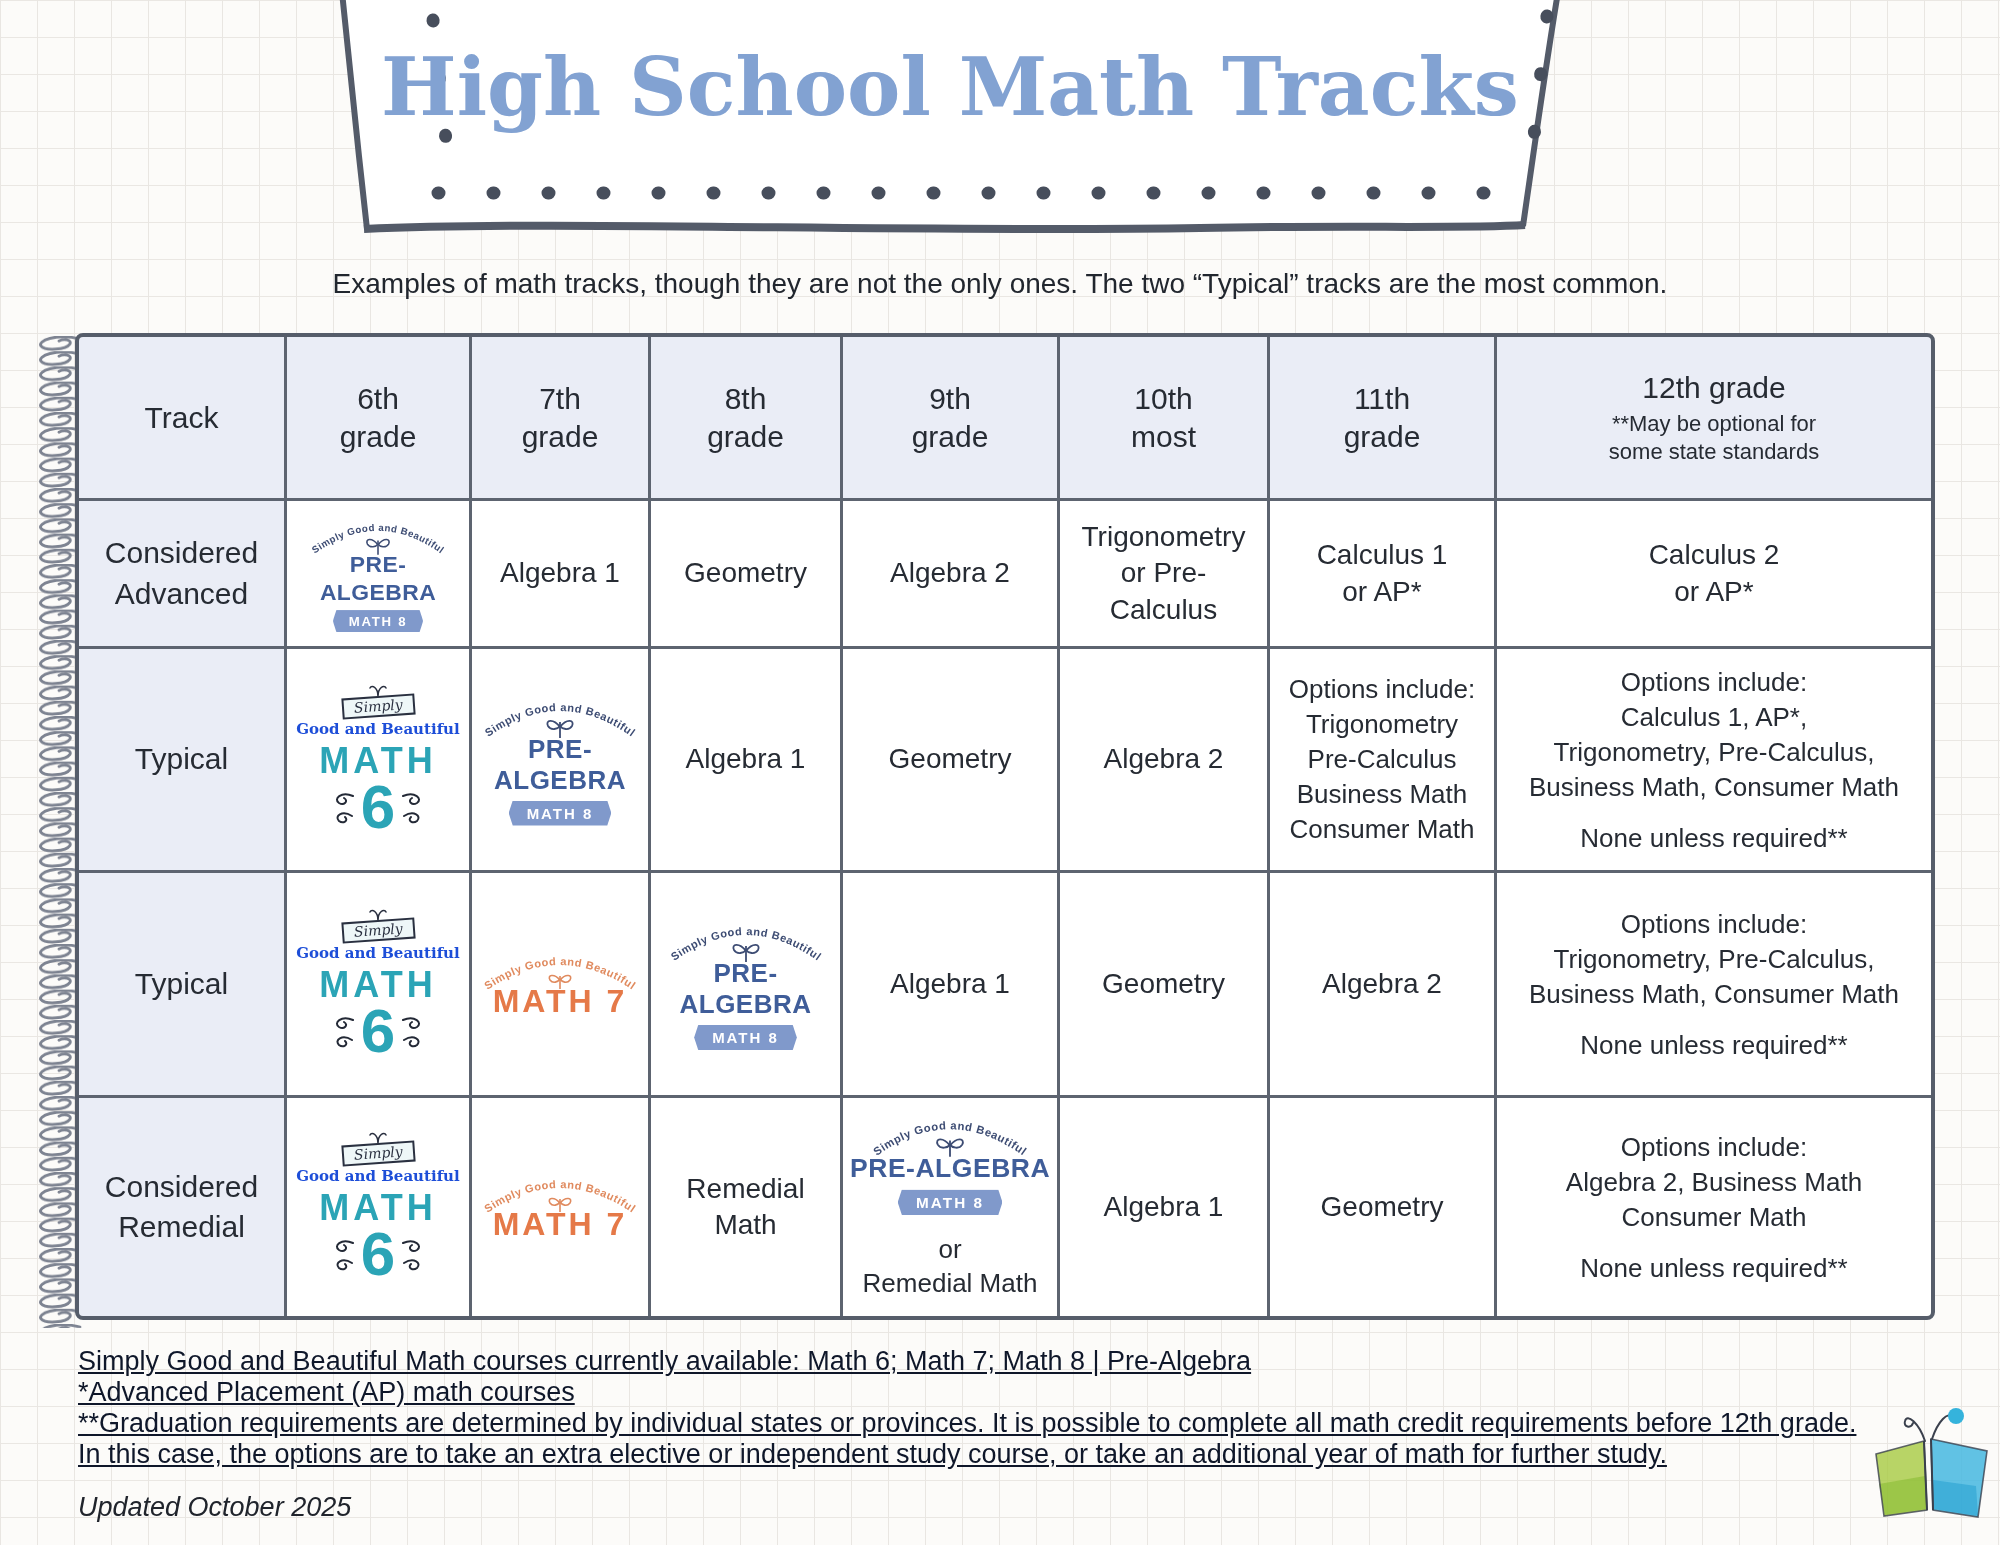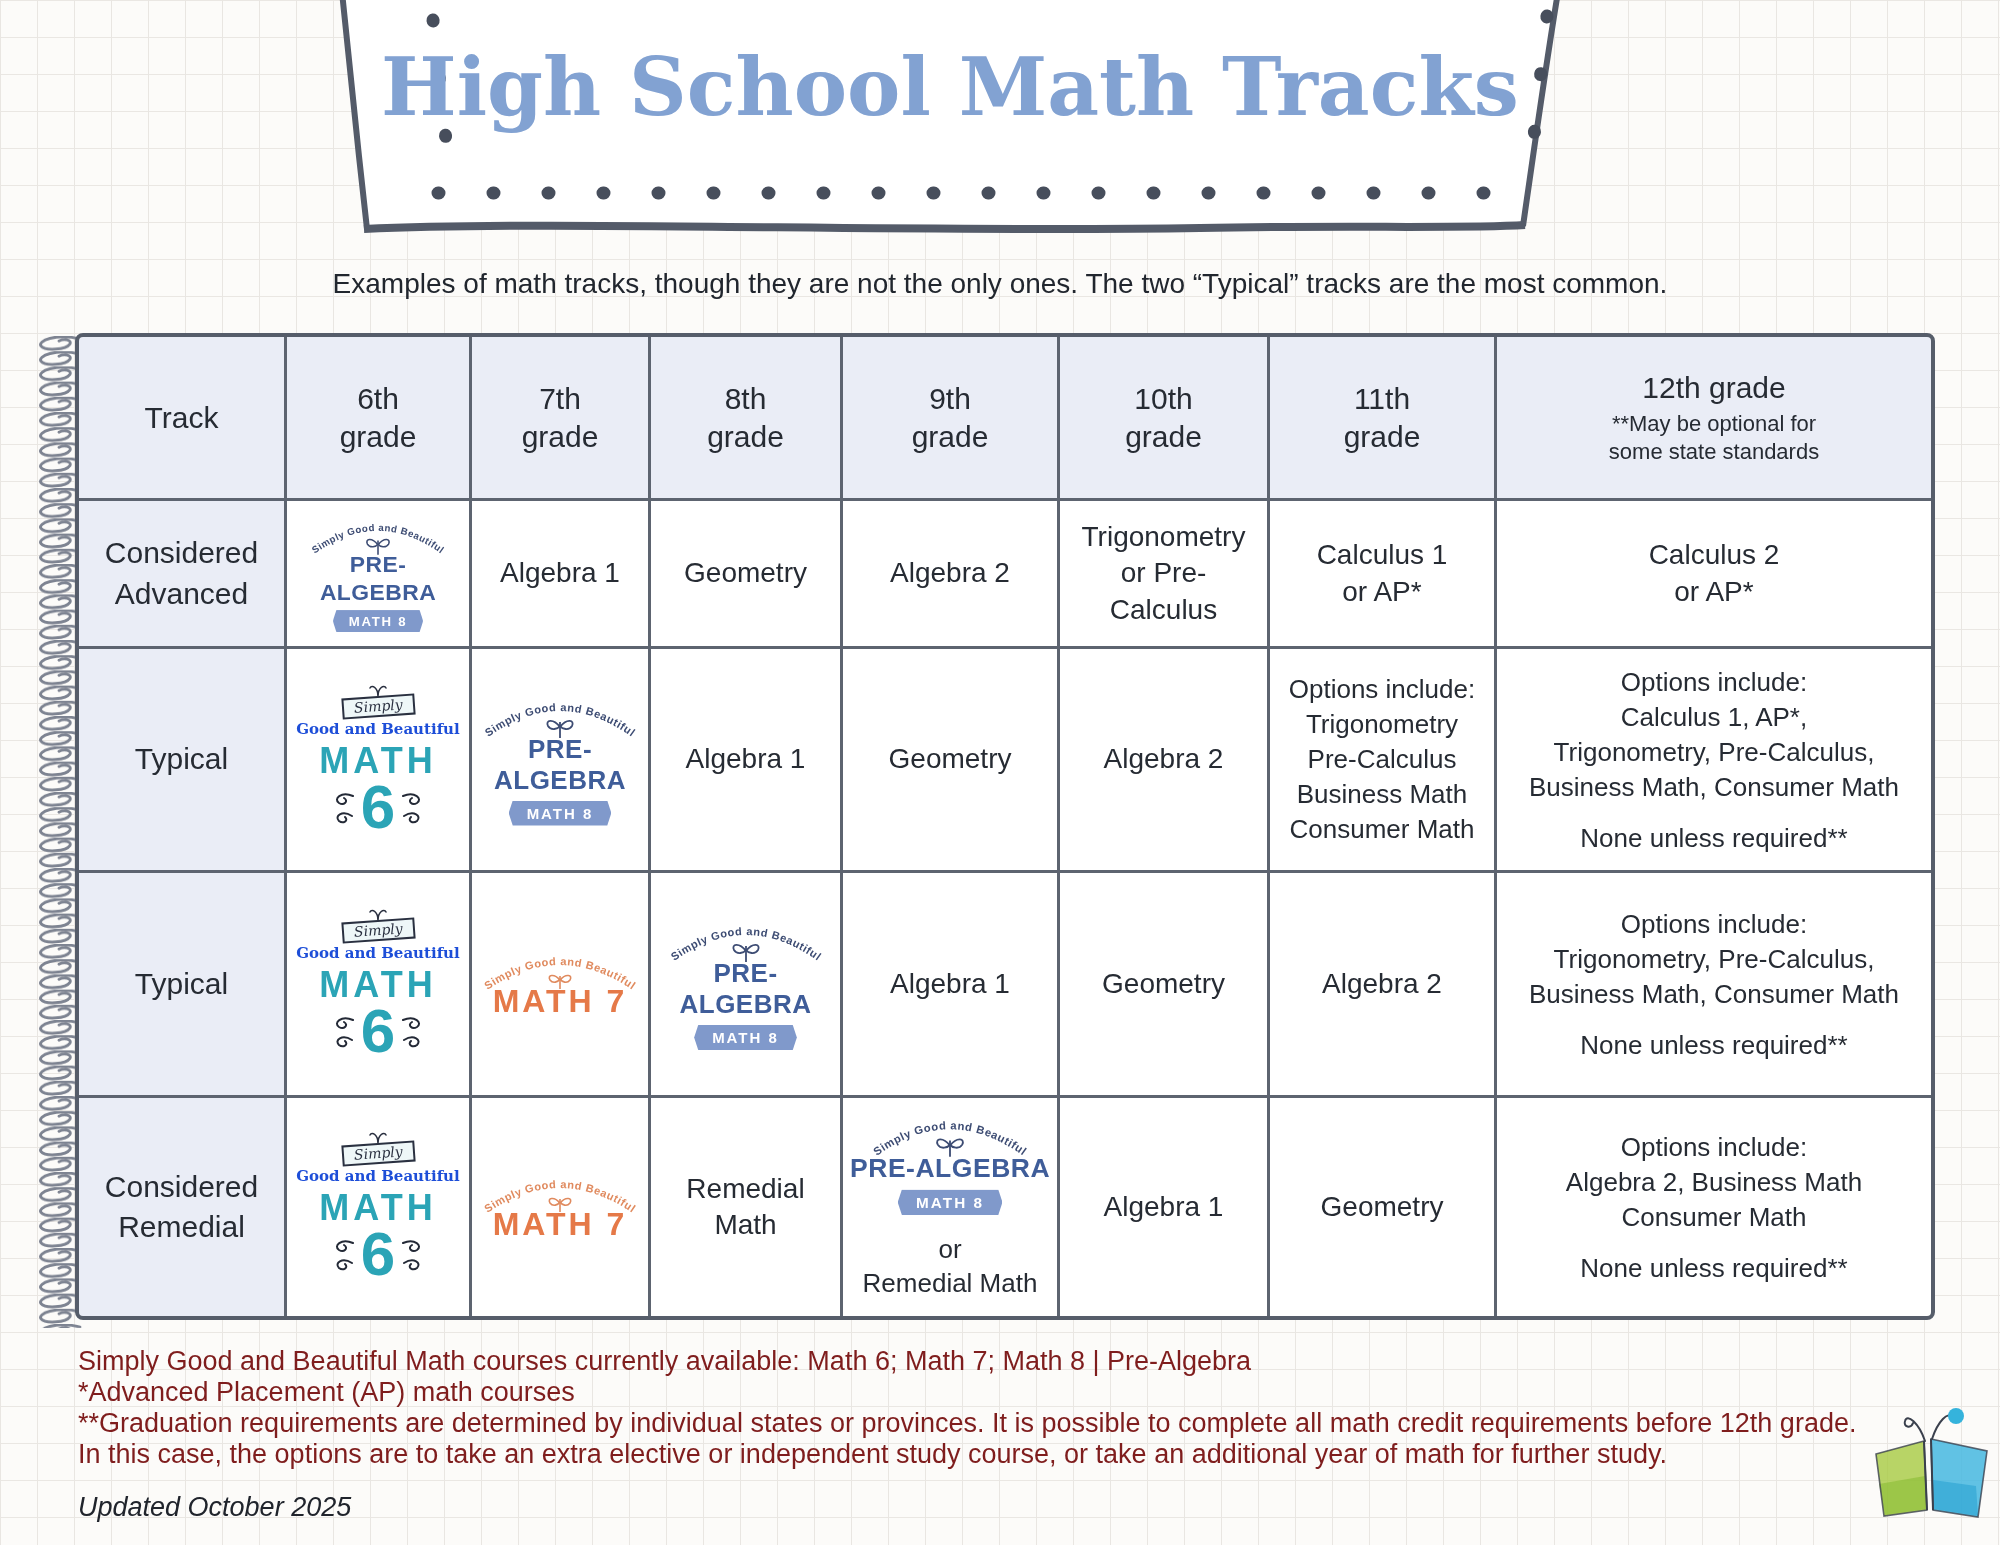--- a/index.html
+++ b/index.html
@@ -81,21 +81,21 @@
   .m6-script{font-family:"DejaVu Serif",serif;font-weight:bold;font-size:15px;color:#1d4ed8;margin-top:3px;}
   .m6-word{font-size:36px;font-weight:bold;letter-spacing:4px;color:#2ba4b6;margin-top:2px;}
   .m6-row{display:flex;align-items:center;margin-top:-6px;}
   .m6-num{font-size:62px;font-weight:bold;color:#2ba4b6;line-height:1;margin:0 4px;}
 
   
   .logo-m7{display:flex;flex-direction:column;align-items:center;}
   .m7-title{font-size:32px;font-weight:bold;letter-spacing:3px;color:#e57948;margin-top:-8px;}
 
   
-  .footnotes{position:absolute;left:78px;top:1346px;width:1800px;font-size:27px;line-height:31px;color:#7f1d1d;}
+  .footnotes{position:absolute;left:78px;top:1346px;width:1800px;font-size:27px;line-height:31px;color:#0f172a;text-decoration:underline;}
   .updated{position:absolute;left:78px;top:1492px;font-size:27px;font-style:italic;font-weight:500;color:#20242c;}
   .butterfly-svg{position:absolute;left:1850px;top:1396px;}
 </style>
 </head>
 <body>
 <div id="stage">
 
 <svg class="banner-svg" width="2000" height="250">
   <polygon points="342,-8 1558,-8 1523,226 367,229" fill="#ffffff"></polygon>
   <path d="M342,-8 C350,70 358,150 367,229" stroke="#545b69" stroke-width="6" fill="none"></path>
@@ -122,21 +122,21 @@
   <div class="cell hd">Track</div>
   <div class="cell hd pre">6th
 grade</div>
   <div class="cell hd pre">7th
 grade</div>
   <div class="cell hd pre">8th
 grade</div>
   <div class="cell hd pre">9th
 grade</div>
   <div class="cell hd pre">10th
-grade</div>
+most</div>
   <div class="cell hd pre">11th
 grade</div>
   <div class="cell hd">
     <div class="hd12-title">12th grade</div>
     <div class="hd12-note pre">**May be optional for
 some state standards</div>
   </div>
 
   <div class="cell lbl pre">Considered
 Advanced</div>

